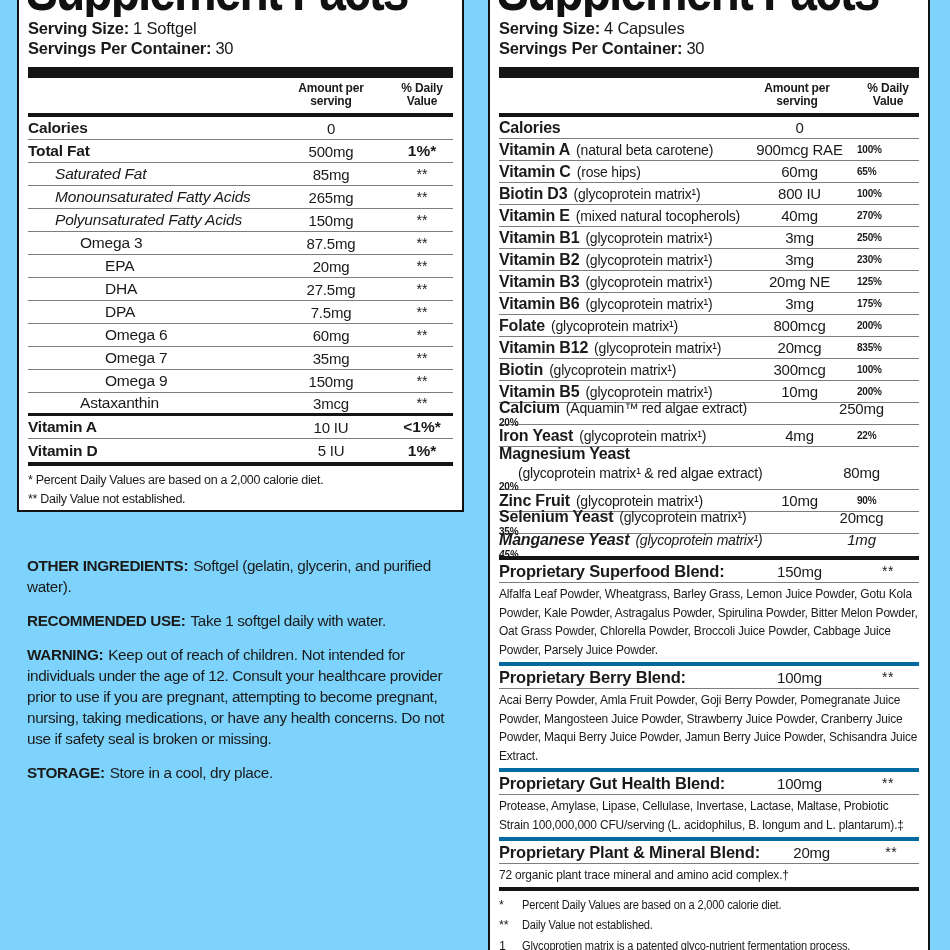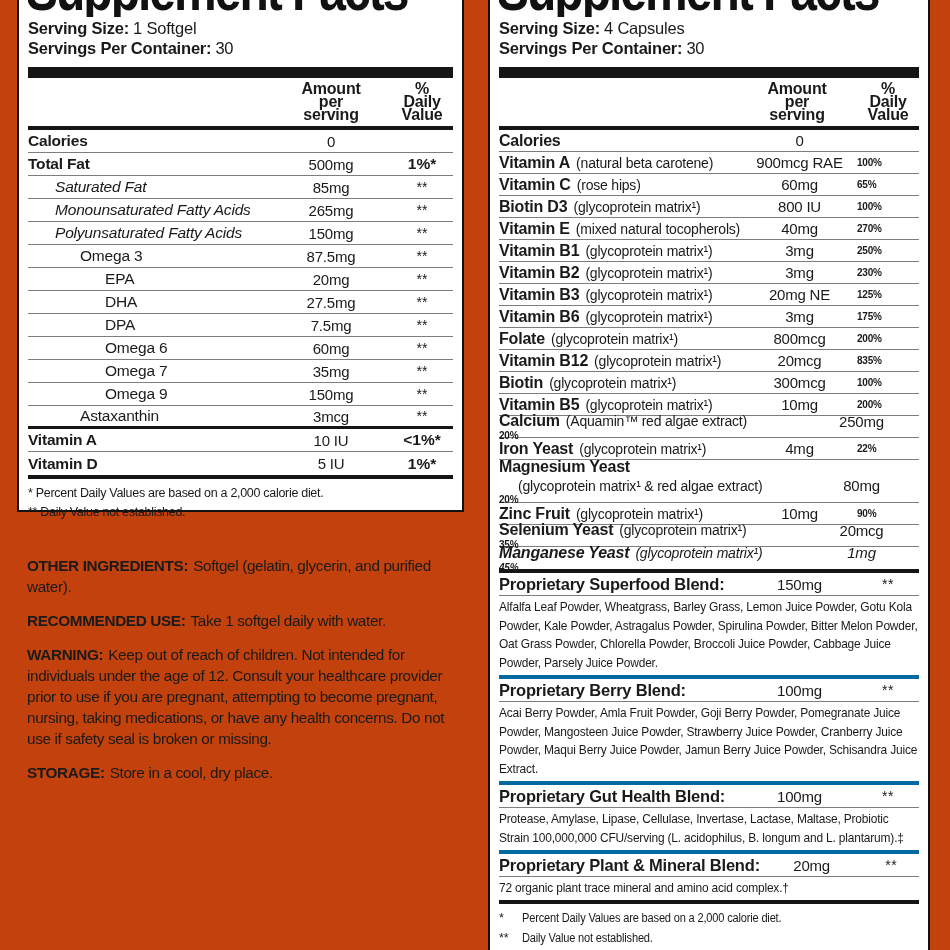--- a/index.html
+++ b/index.html
@@ -1,17 +1,17 @@
 <!DOCTYPE html>
 <html><head>
 <meta charset="utf-8">
 <style>
   html,body{margin:0;padding:0;background:#fff;}
   .stage{
-    position:relative;width:950px;height:950px;background:#c2410c;overflow:hidden;
+    position:relative;width:950px;height:950px;background:#7dd3fc;overflow:hidden;
     font-family:"Liberation Sans",sans-serif;color:#1a1a1a;letter-spacing:-0.2px;
   }
   .panel{
     position:absolute;top:-6px;background:#fff;border:2px solid #121212;
     box-sizing:border-box;padding:0 9px 6px;
   }
   .panel-left{left:17px;width:447px;height:518px;}
   .panel-right{left:488px;width:442px;height:1015px;}
 
   .title-clip{height:21px;overflow:hidden;position:relative;margin:0 0 1px;}
@@ -22,21 +22,21 @@
   }
   .serv{font-size:16.5px;line-height:20px;}
   .serv .lab{font-weight:bold;}
   .serv .val{margin-left:4px;}
 
   .bar-a{height:11px;background:#151515;margin-top:9px;}
   .bar-b{height:4px;background:#151515;}
   .bar-c{height:4px;background:#151515;}
 
   .colhead{display:flex;align-items:flex-end;padding:4px 0 5px;
-    font-size:16px;font-weight:bold;line-height:13px;text-align:center;}
+    font-size:12px;font-weight:bold;line-height:13px;text-align:center;}
   .colhead .sp{flex:1;}
   .colhead .amt{width:120px;padding:0 22px;box-sizing:border-box;}
   .colhead .dv{width:62px;padding:0 6px;box-sizing:border-box;}
 
   
   .lrow{display:flex;align-items:center;height:23px;box-sizing:border-box;
     border-bottom:1px solid #7d7d7d;font-size:15.5px;}
   .lrow .lname{flex:1;white-space:nowrap;}
   .lrow .lamt{width:120px;text-align:center;font-size:15px;}
   .lrow .ldv{width:62px;text-align:center;font-size:14px;letter-spacing:0;}

